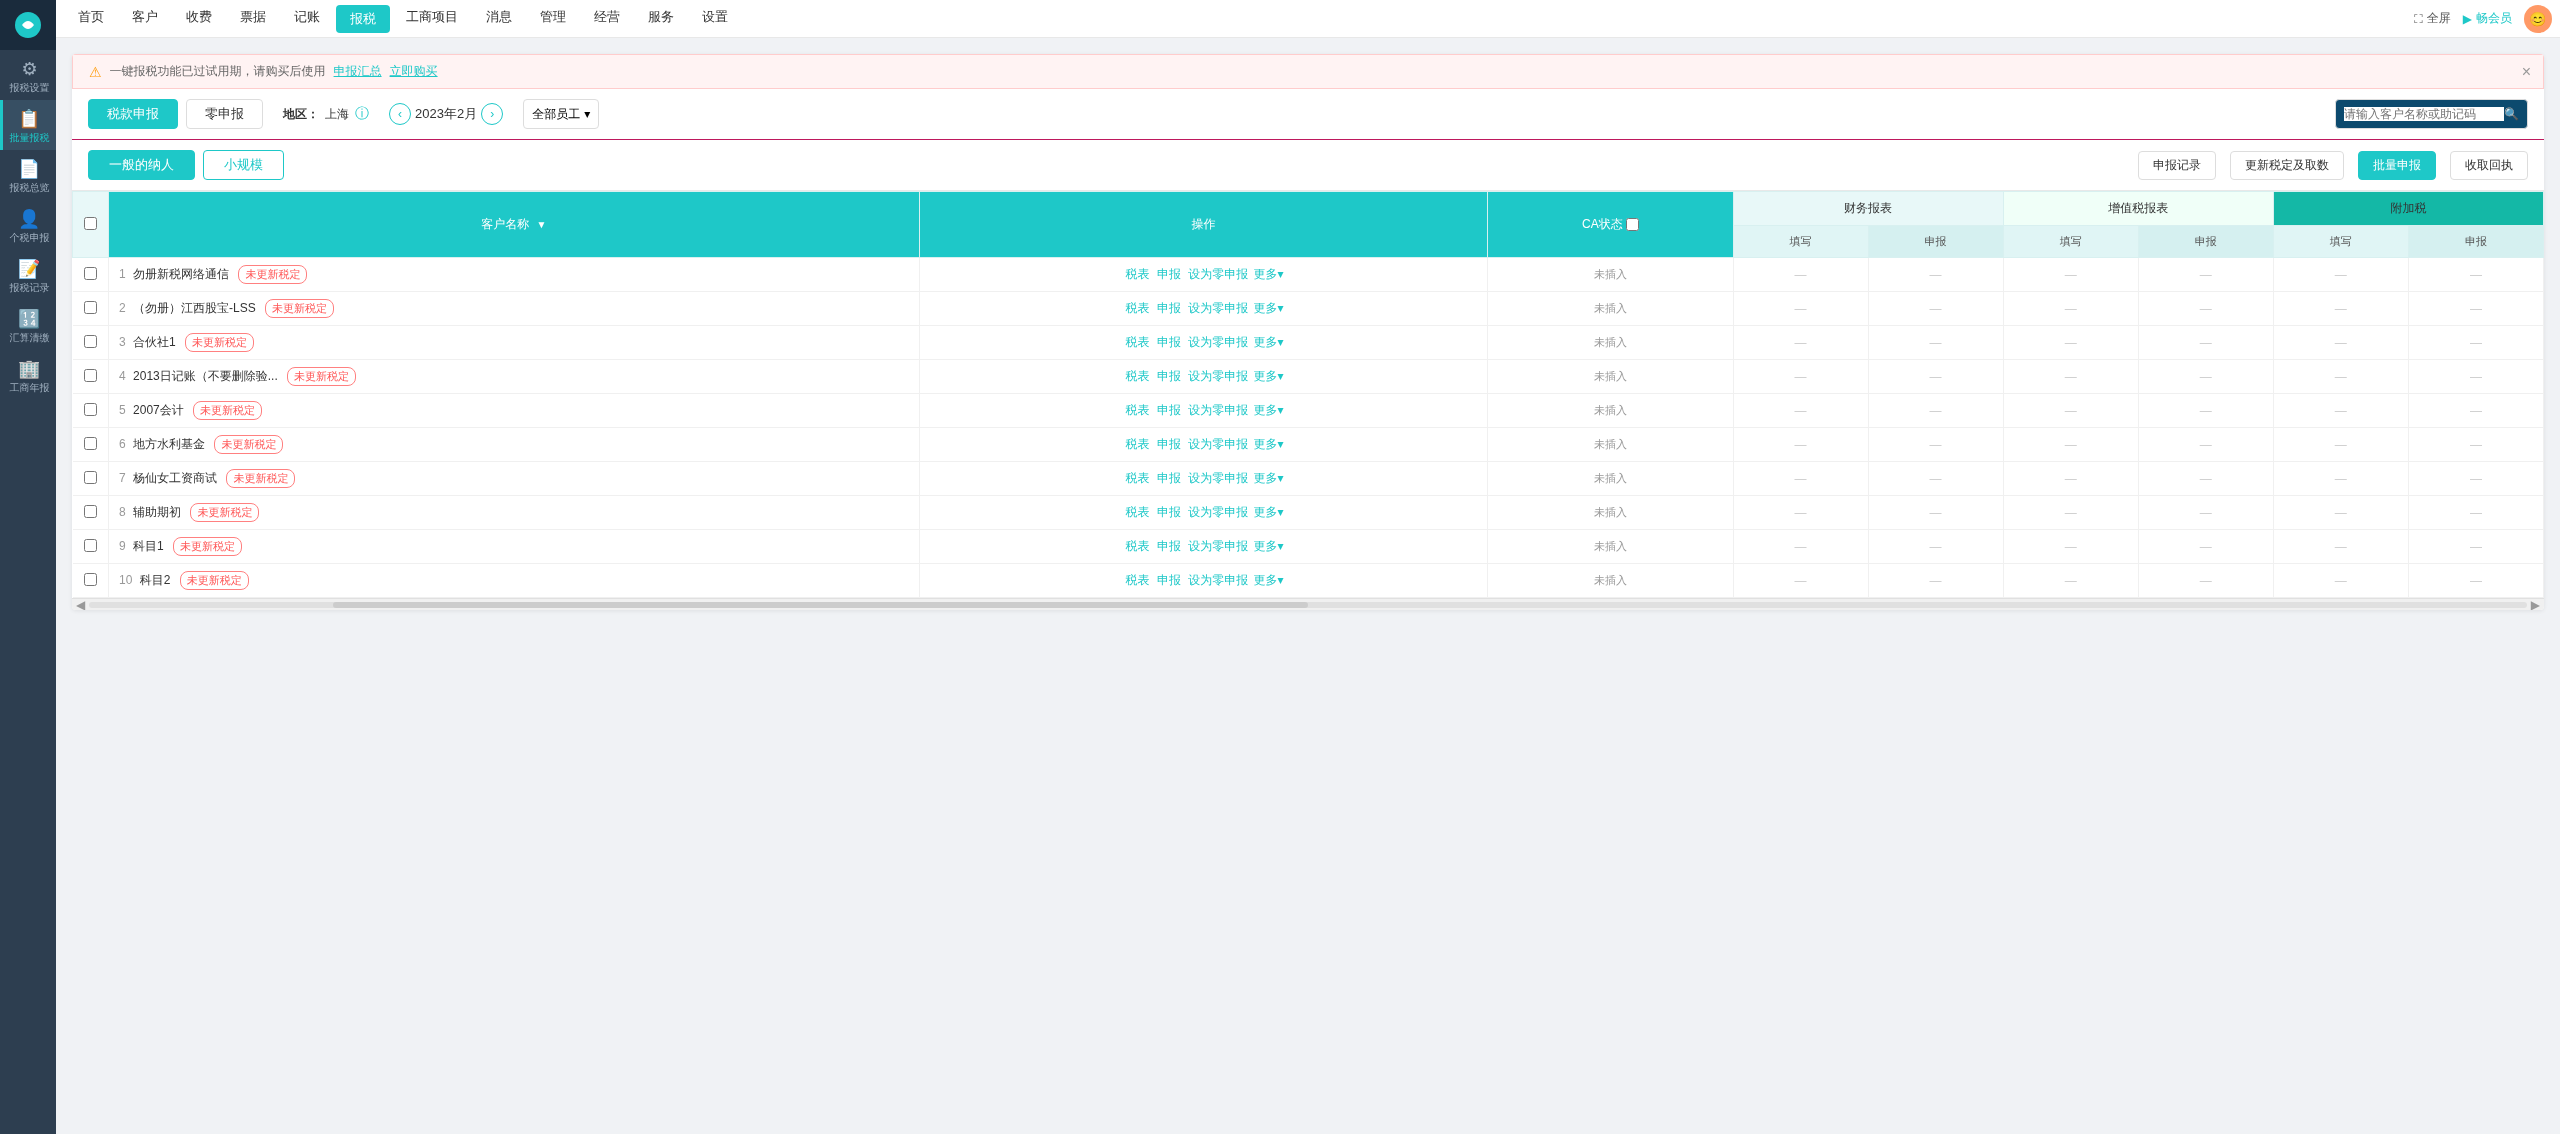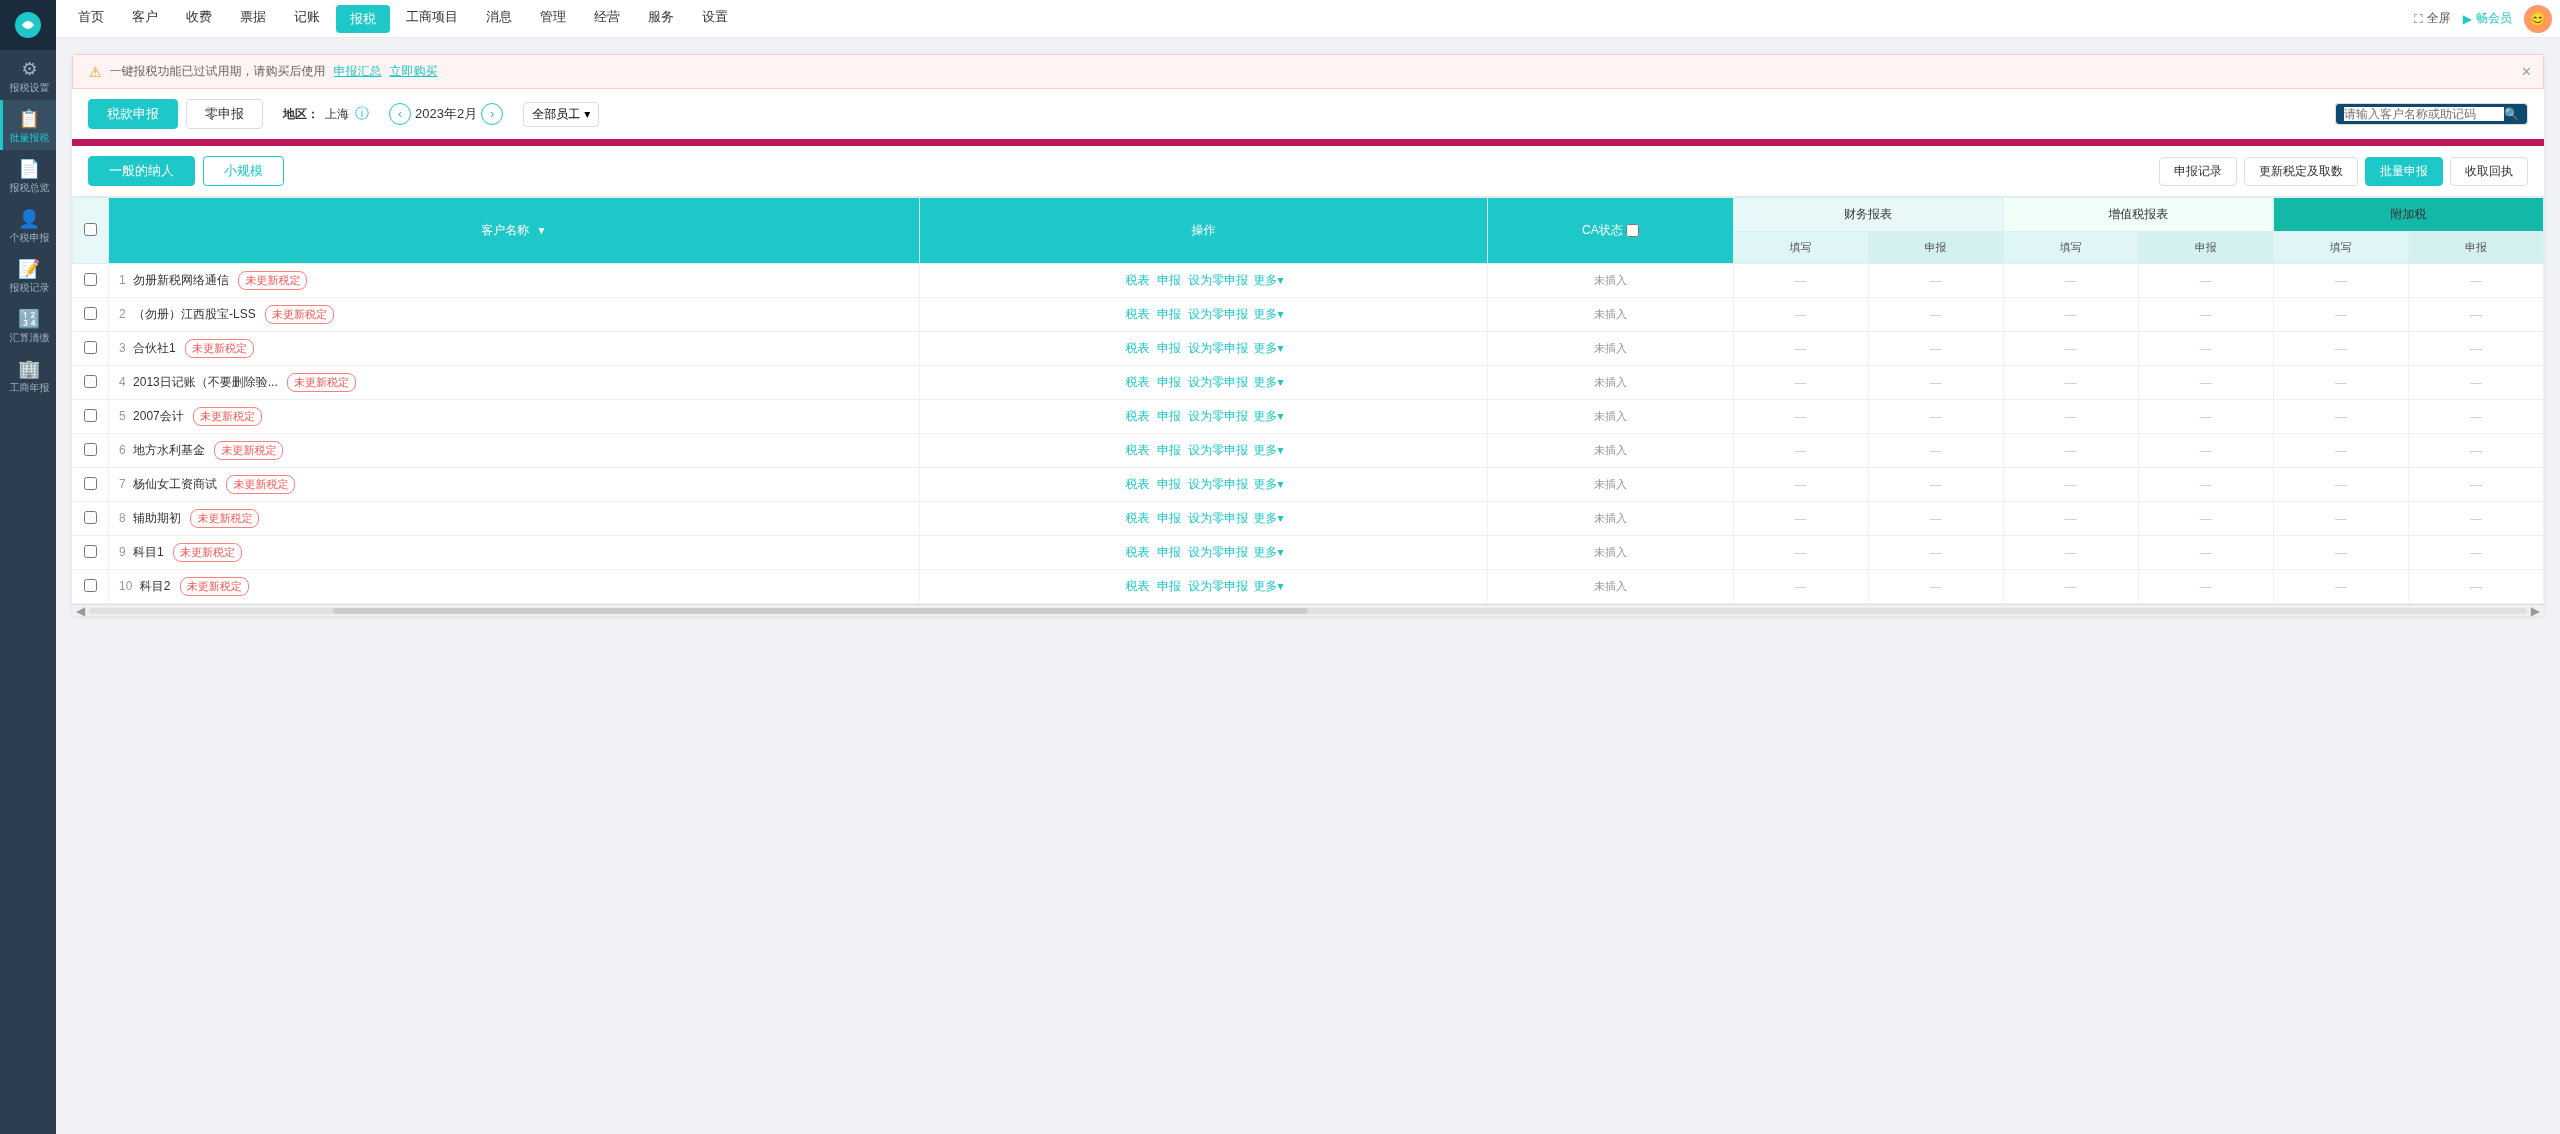--- a/index.html
+++ b/index.html
@@ -147,23 +147,22 @@
       cursor: pointer;
       color: #999;
       font-size: 16px;
     }
     .banner-icon { color: #ff9900; font-size: 14px; }
 
     
     .toolbar {
       padding: 10px 16px;
       display: flex;
-      align-items: center;
       gap: 8px;
-      border-bottom: 7px solid #be185d;
+      border-bottom: 1px solid #be185d;
       flex-wrap: wrap;
     }
     .tab-btn {
       padding: 5px 18px;
       border-radius: 4px;
       cursor: pointer;
       font-size: 13px;
       border: 1px solid #ddd;
       background: #fff;
       color: #333;
@@ -255,21 +254,21 @@
       color: #1ec8c8;
       background: #fff;
     }
     .taxpayer-tab.active {
       background: #1ec8c8;
       color: #fff;
     }
     .action-buttons {
       margin-left: auto;
       display: flex;
-      gap: 7px;
+      gap: 14px;
     }
     .action-btn {
       padding: 5px 14px;
       border-radius: 4px;
       cursor: pointer;
       font-size: 12px;
       border: 1px solid #ddd;
       background: #fff;
       color: #333;
     }

